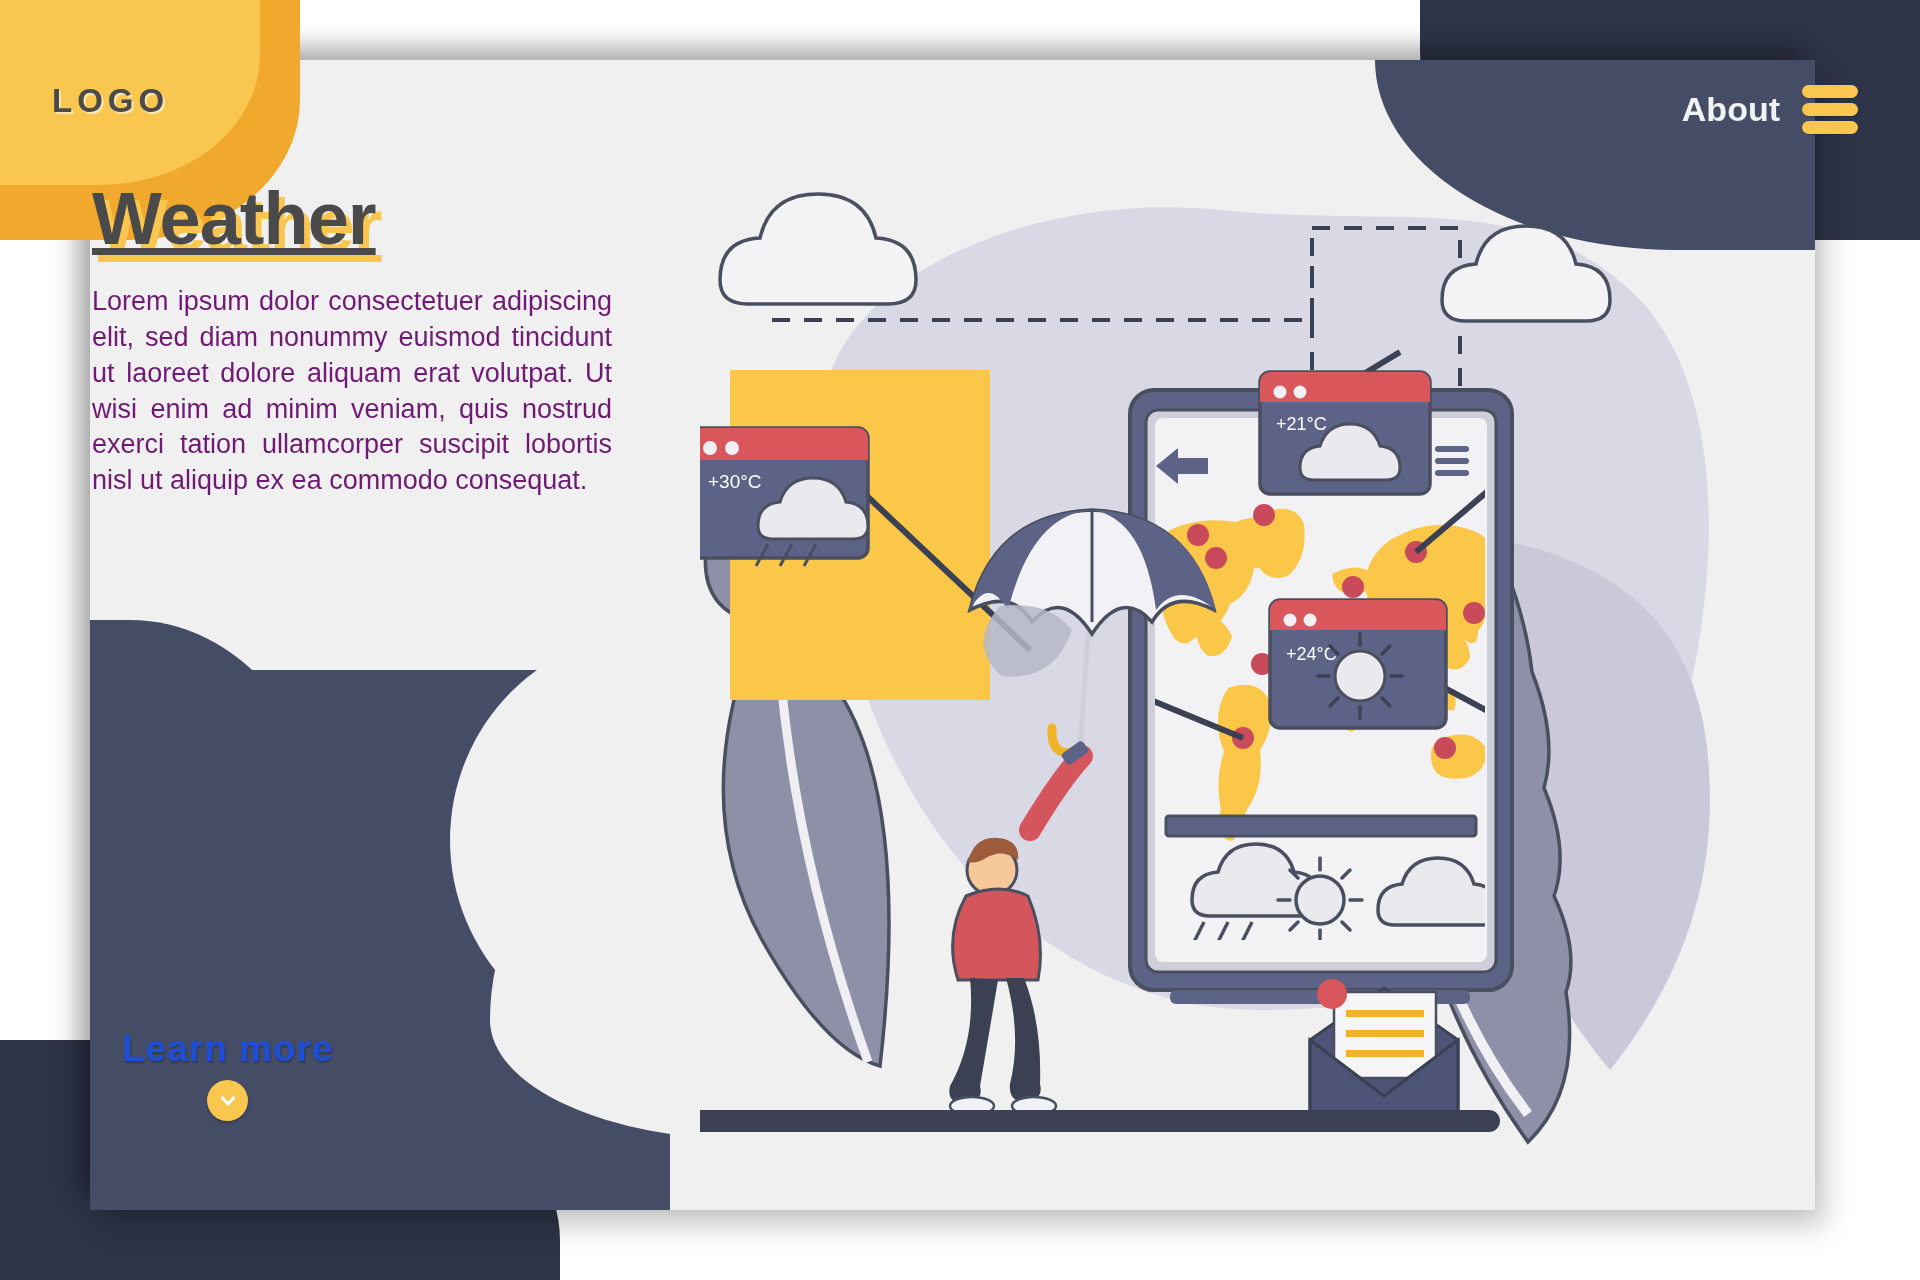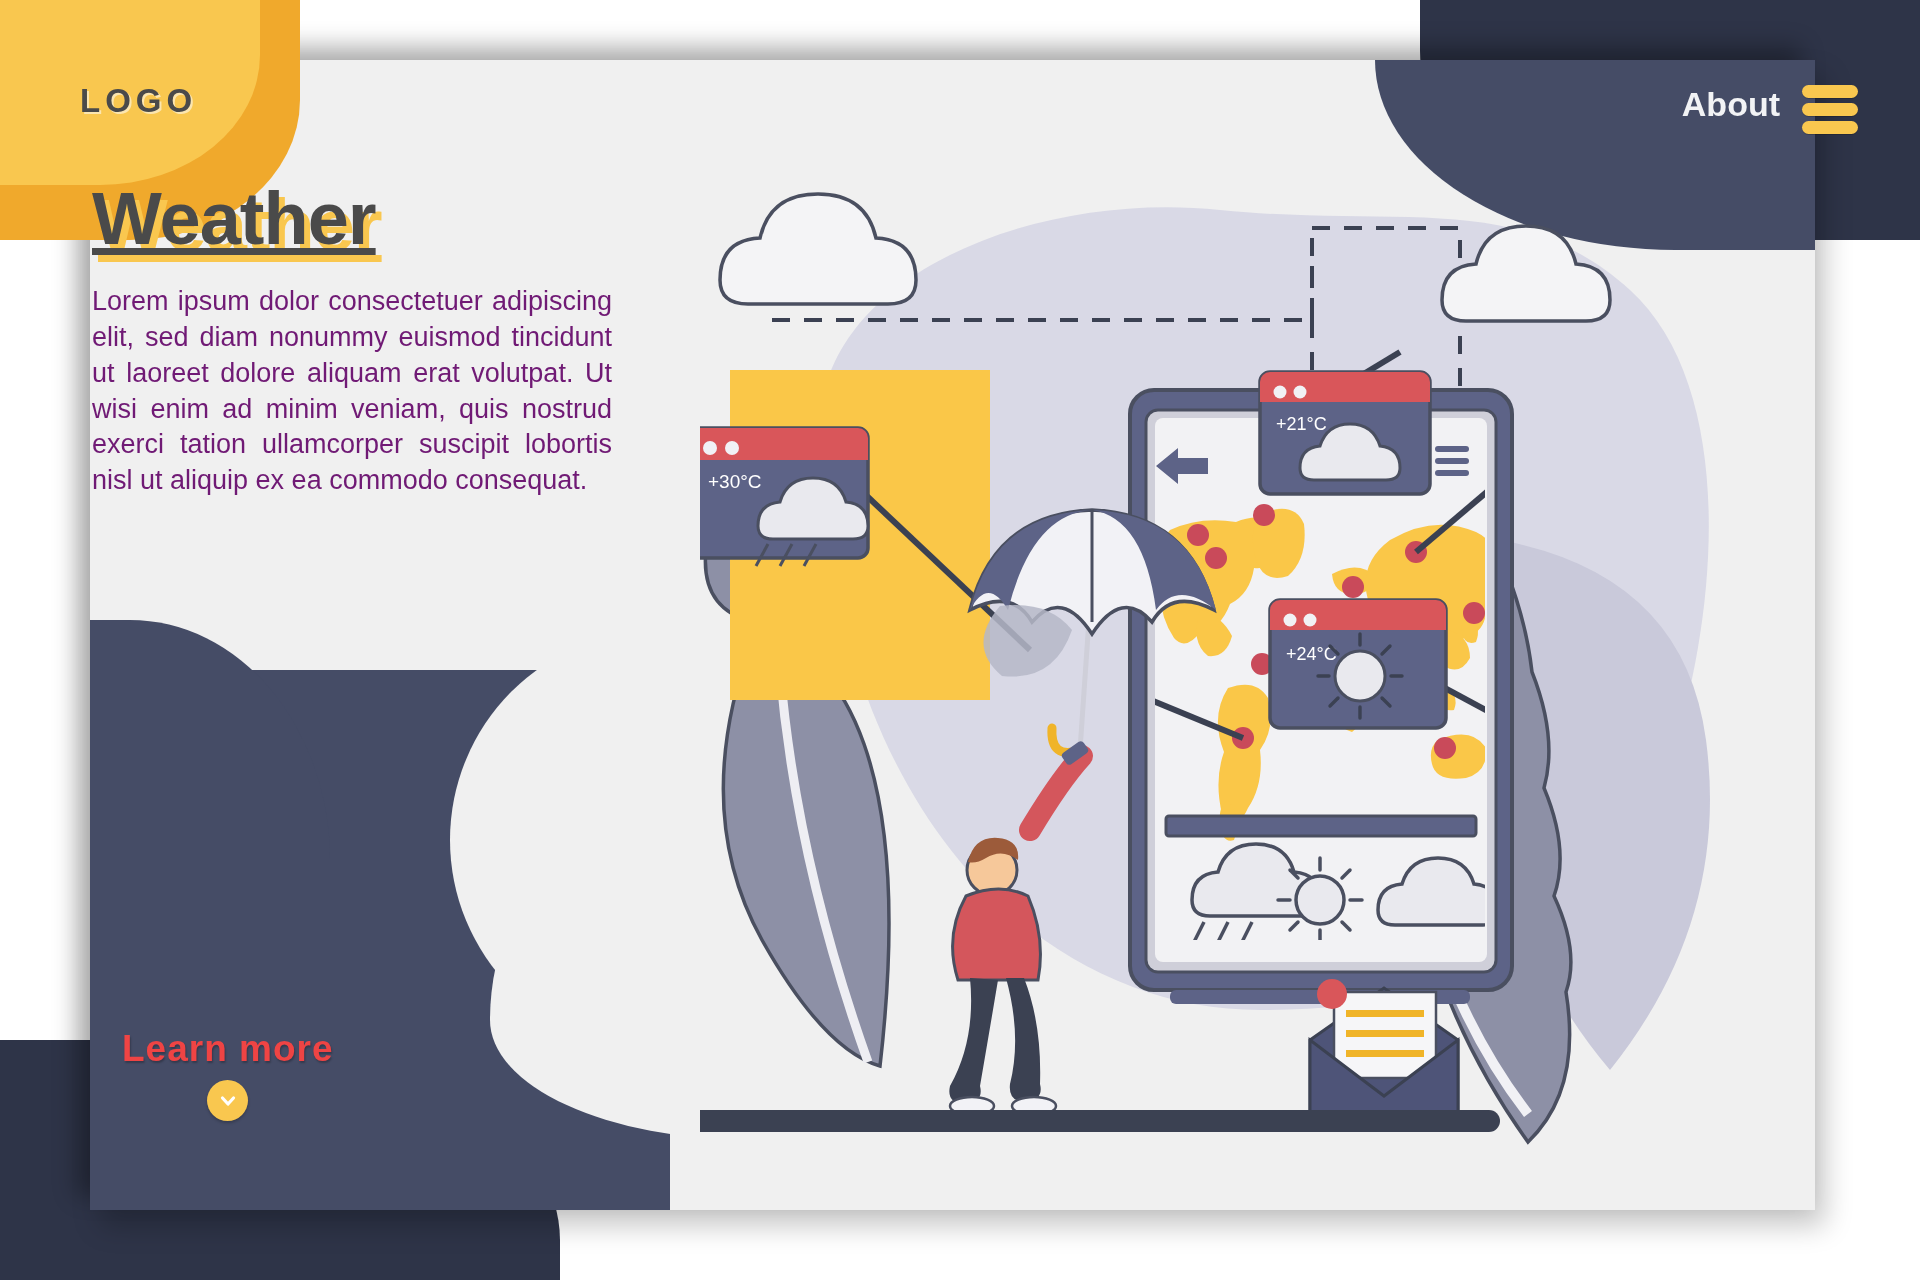--- a/index.html
+++ b/index.html
@@ -63,29 +63,29 @@
     border-bottom-left-radius:300px 190px;
   }
 
   
   .logo-tab {
     position:absolute; left:0; top:0; width:260px; height:185px;
     background:#f9c74f; z-index:7;
     border-bottom-right-radius:160px 130px;
   }
   .logo-text {
-    position:absolute; left:80px; top:82px; z-index:9;
+    position:absolute; left:52px; top:82px; z-index:9;
     font-size:33px; font-weight:bold; letter-spacing:5px; color:#4a4a4a;
     text-shadow:2px 2px 0 rgba(255,255,255,0.55);
   }
 
   
   .nav-about {
     position:absolute; right:62px; top:85px; z-index:9;
-    display:flex; align-items:flex-start; gap:22px;
+    display:flex; align-items:center; gap:22px;
   }
   .nav-about .label {
     font-size:34px; font-weight:bold; color:#f2f3f5;
   }
   .burger { display:flex; flex-direction:column; gap:5px; }
   .burger span {
     display:block; width:56px; height:13px;
     background:#f9c74f; border-radius:7px;
     box-shadow:0 1px 0 rgba(0,0,0,0.18);
   }
@@ -102,21 +102,21 @@
     margin-top:30px; width:520px;
     font-size:27px; line-height:1.33; color:#701a75;
     text-align:justify;
   }
 
   
   .learn {
     position:absolute; left:122px; top:1028px; z-index:9; text-align:center;
   }
   .learn .label {
-    font-size:37px; font-weight:bold; color:#ef4444; letter-spacing:1px;
+    font-size:37px; font-weight:bold; color:#1d4ed8; letter-spacing:1px;
     text-shadow:1px 2px 2px rgba(0,0,0,0.25);
   }
   .learn .chev {
     margin:10px auto 0; width:41px; height:41px; border-radius:50%;
     background:#f9c74f; display:flex; align-items:center; justify-content:center;
     box-shadow:0 2px 3px rgba(0,0,0,0.22);
   }
 
   
   .illus { position:absolute; left:700px; top:110px; width:1120px; height:1070px; z-index:8; }

